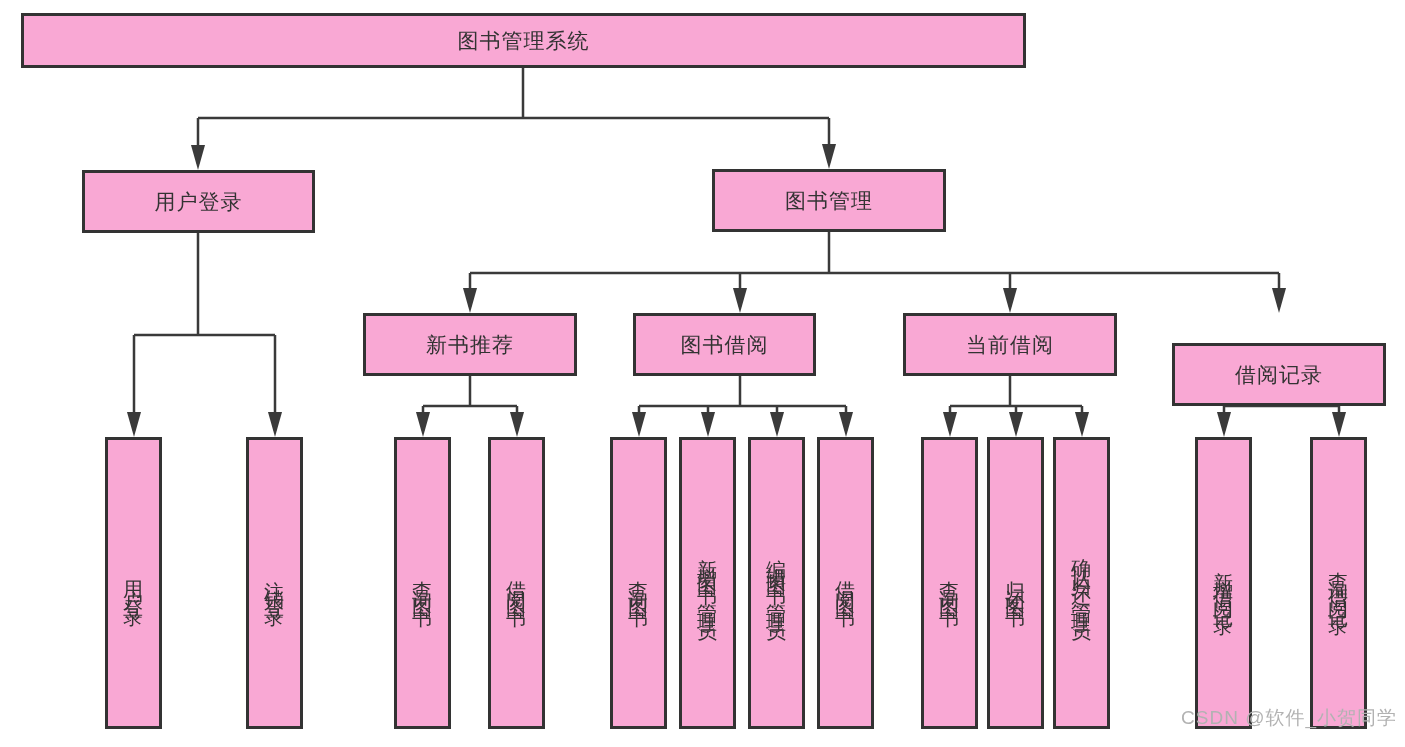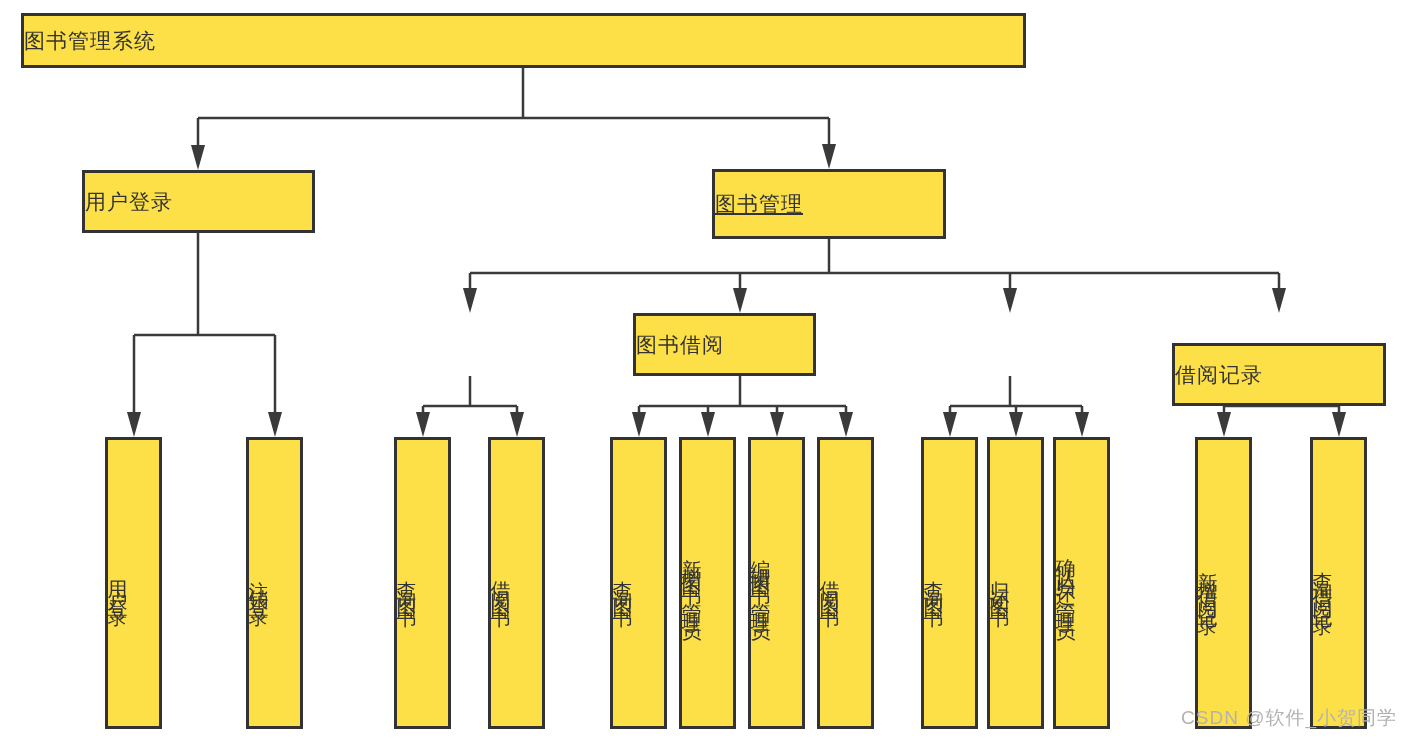--- a/index.html
+++ b/index.html
@@ -14,24 +14,24 @@
   #connectors {
     position: absolute;
     left: 0; top: 0;
     width: 1405px; height: 747px;
     pointer-events: none;
   }
   .box {
     position: absolute;
     box-sizing: border-box;
     border: 3px solid var(--border, #333333);
-    background: #fde047;
+    background: #f9a8d4;
     display: flex;
     align-items: center;
-    justify-content: flex-start;
+    justify-content: center;
     color: var(--text, #333333);
   }
   .hlabel {
     font-size: 21px;
     letter-spacing: 1px;
     white-space: nowrap;
     color: var(--text, #333333);
   }
   .vbox {
     top: 437px;
@@ -86,26 +86,32 @@
       <polygon points="1332,412 1346,412 1339,437" fill="#3a3a3a"></polygon>
     </svg>
 
   <div class="box" style="left:21px; top:13px; width:1005px; height:55px;">
     <span class="hlabel">图书管理系统</span>
   </div>
 
   <div class="box" style="left:82px; top:170px; width:233px; height:63px;">
     <span class="hlabel">用户登录</span>
   </div>
-  <div class="box" style="left:712px; top:169px; width:234px; height:70px;text-decoration:underline;">
+  <div class="box" style="left:712px; top:169px; width:234px; height:63px;">
     <span class="hlabel">图书管理</span>
   </div>
 
+  <div class="box" style="left:363px; top:313px; width:214px; height:63px;">
+    <span class="hlabel">新书推荐</span>
+  </div>
   <div class="box" style="left:633px; top:313px; width:183px; height:63px;">
     <span class="hlabel">图书借阅</span>
+  </div>
+  <div class="box" style="left:903px; top:313px; width:214px; height:63px;">
+    <span class="hlabel">当前借阅</span>
   </div>
   <div class="box" style="left:1172px; top:313px; width:214px; height:63px;margin-top:30px;">
     <span class="hlabel">借阅记录</span>
   </div>
 
   <div class="box vbox" style="left:105px;">
     <span class="vlabel">用户登录</span>
   </div>
   <div class="box vbox" style="left:246px;">
     <span class="vlabel">注销登录</span>

